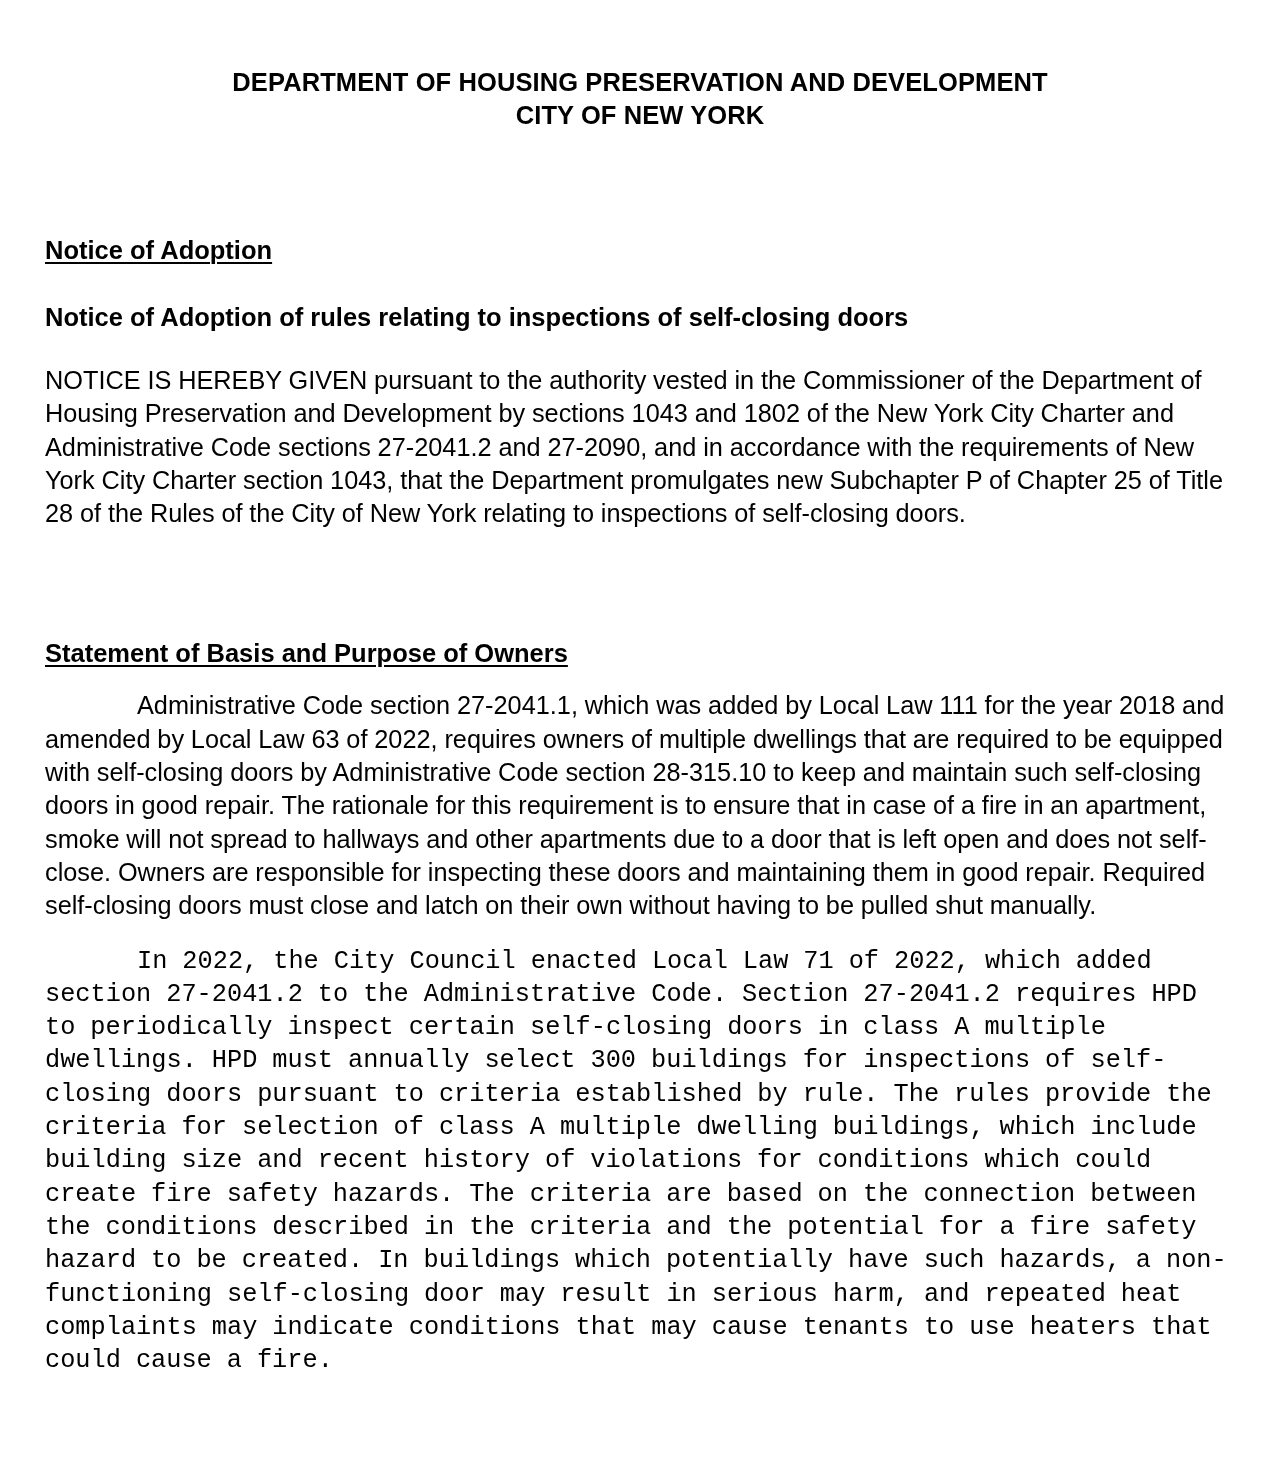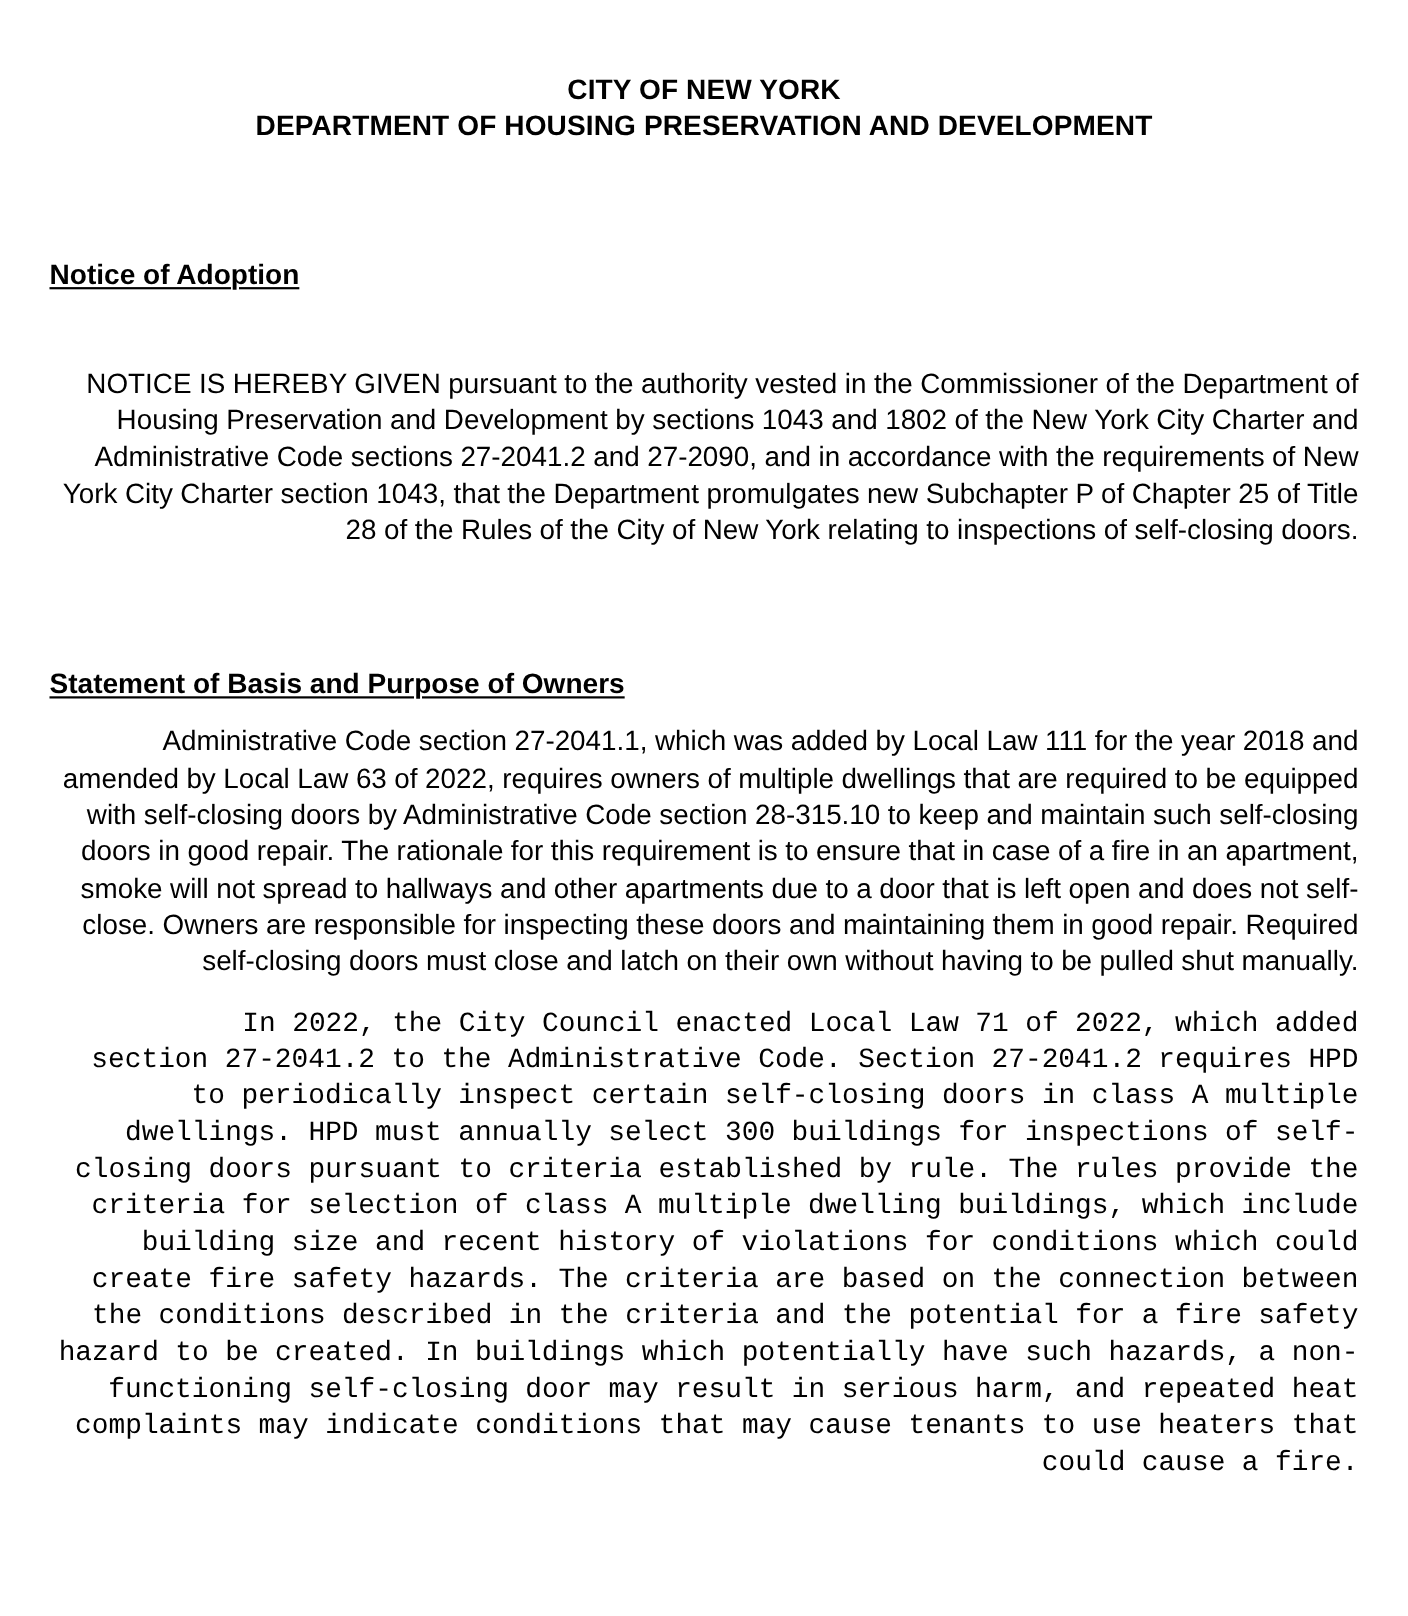--- a/index.html
+++ b/index.html
@@ -72,50 +72,51 @@
     font-size: 25.5px;
     line-height: 31px;
     margin: 0;
   }
 
   
   p.body {
     font-size: 25.3px;
     line-height: 33.3px;
     margin: 0;
-    text-align: right;
+    text-align: left;
     word-spacing: -0.2px;
   }
   p.body.indent {
     text-indent: 92px;
   }
   p.body + p.body {
     margin-top: 22px;
     font-family: Liberation Mono, monospace;
   }
 </style>
 </head>
 <body>
 
 <div class="page">
   <div class="content">
 
     <div class="agency-header">
+      <span class="line">DEPARTMENT OF HOUSING PRESERVATION AND DEVELOPMENT</span>
       <span class="line">CITY OF NEW YORK</span>
-      <span class="line">DEPARTMENT OF HOUSING PRESERVATION AND DEVELOPMENT</span>
     </div>
 
     <div class="spacer-notice"></div>
 
     <div class="heading-center">
       <span class="u">Notice of Adoption</span>
     </div>
 
     <div class="spacer-subtitle"></div>
 
+    <div class="subtitle">Notice of Adoption of rules relating to inspections of self-closing doors</div>
 
     <div class="spacer-after-subtitle"></div>
 
     <p class="body">NOTICE IS HEREBY GIVEN pursuant to the authority vested in the Commissioner of the Department of Housing Preservation and Development by sections 1043 and 1802 of the New York City Charter and Administrative Code sections 27-2041.2 and 27-2090, and in accordance with the requirements of New York City Charter section 1043, that the Department promulgates new Subchapter P of Chapter 25 of Title 28 of the Rules of the City of New York relating to inspections of self-closing doors.</p>
 
     <div class="spacer-statement"></div>
 
     <div class="heading-center">
       <span class="u">Statement of Basis and Purpose of Owners</span>
     </div>

